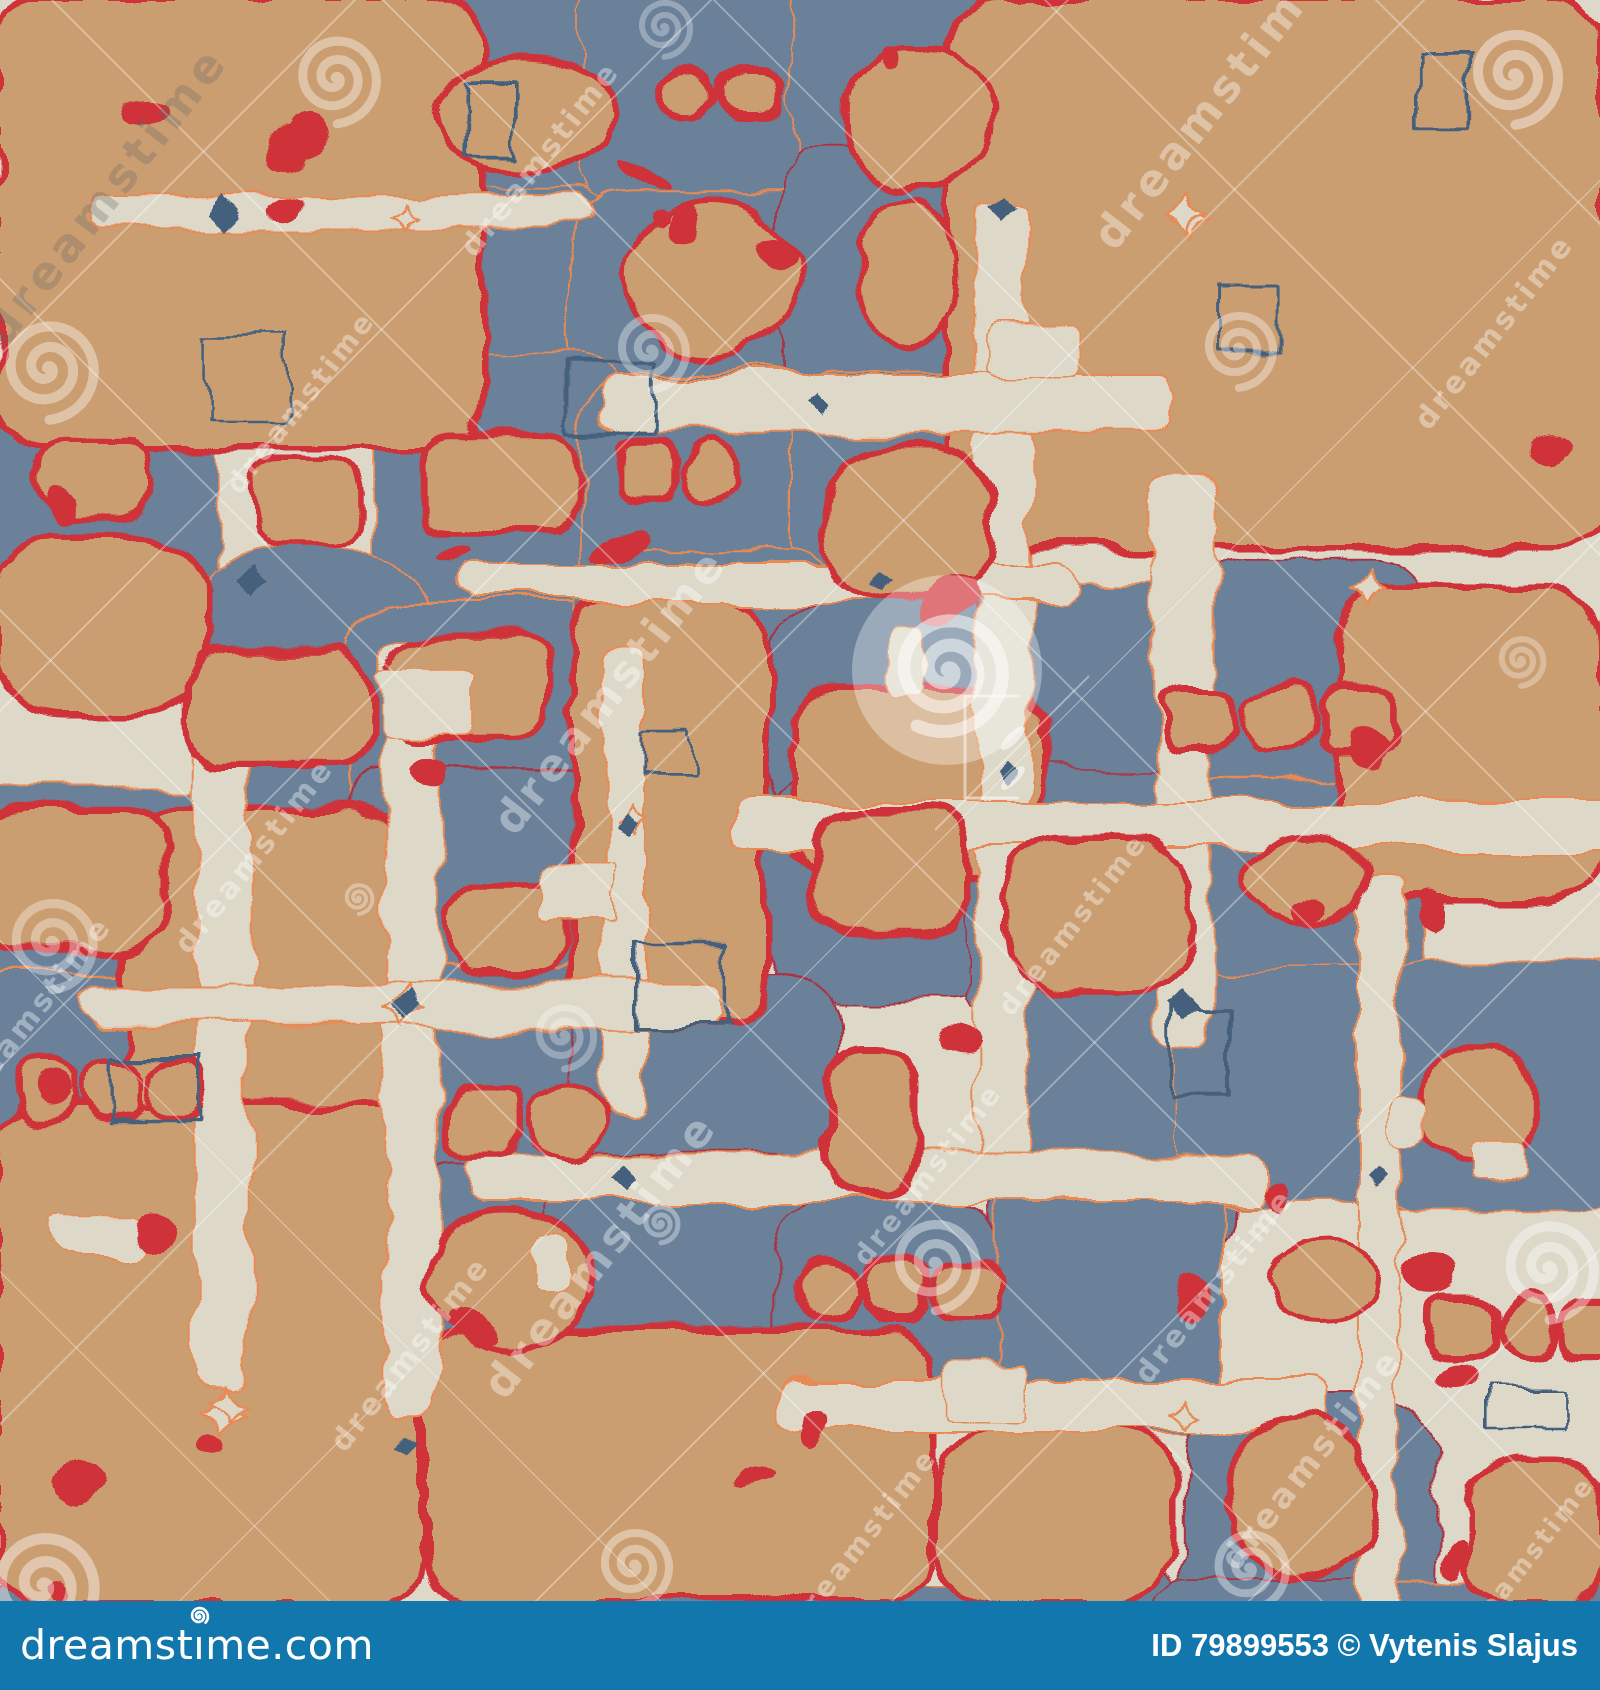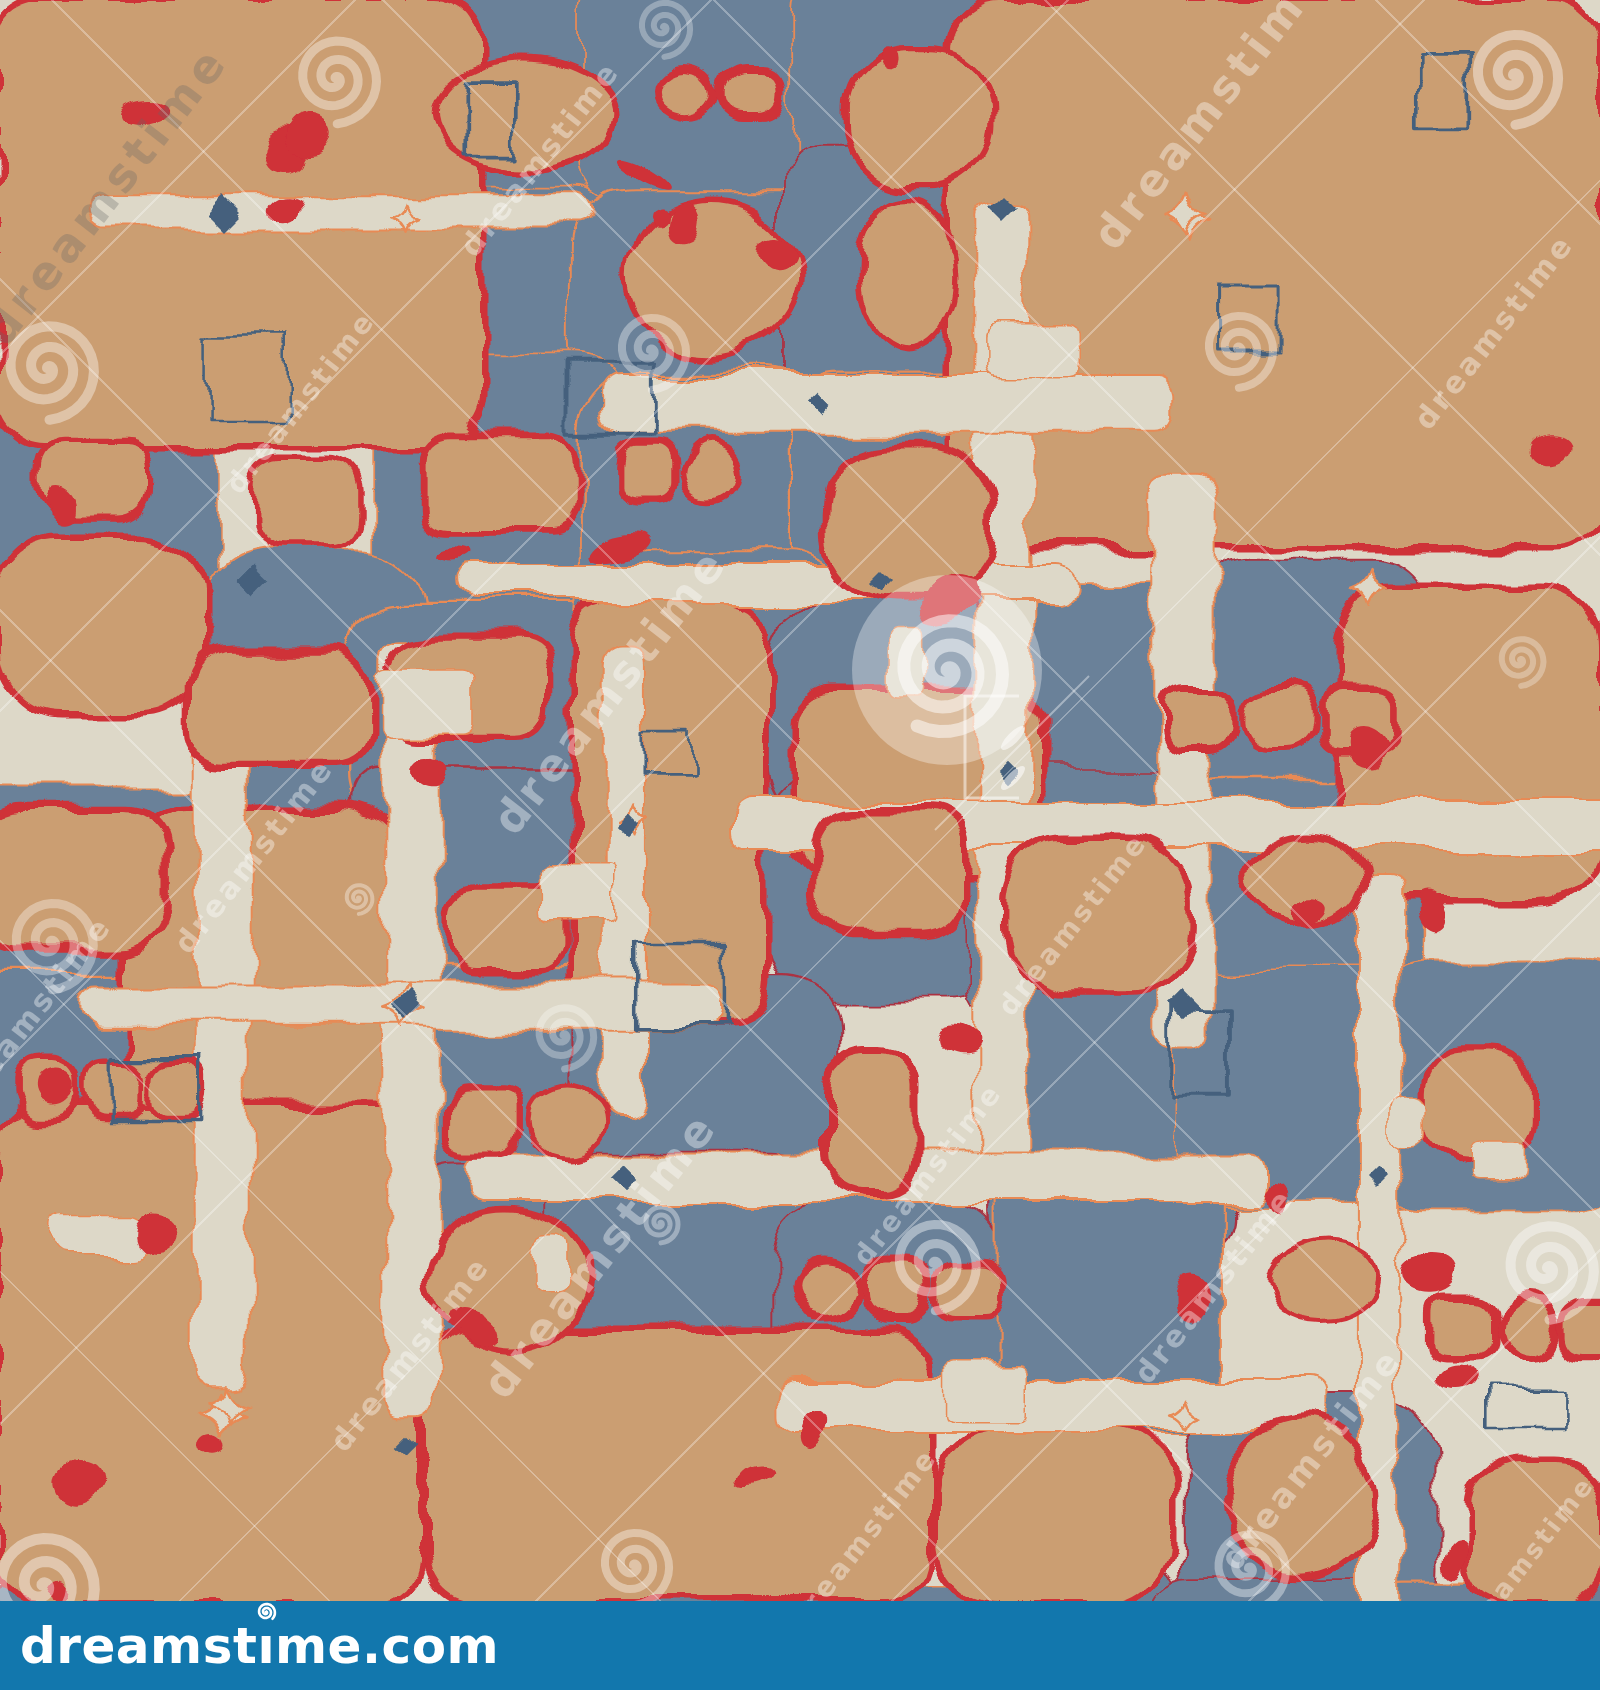--- a/index.html
+++ b/index.html
@@ -4,22 +4,22 @@
 <style>
   html,body{margin:0;padding:0;background:#fff;}
   .stage{position:relative;width:1600px;height:1690px;overflow:hidden;
          font-family:"DejaVu Sans",sans-serif;background:#ddd8c8;}
   .artwork{position:absolute;left:0;top:0;width:1600px;height:1601px;overflow:hidden;}
   svg.layer{position:absolute;left:0;top:0;width:100%;height:100%;display:block;}
   .wm-lines{position:absolute;left:0;top:0;width:100%;height:100%;pointer-events:none;}
   .wm-overlay{pointer-events:none;}
   .footer{position:absolute;left:0;bottom:0;width:1600px;height:89px;
           display:flex;align-items:center;justify-content:space-between;}
-  .logo{position:relative;margin-left:20px;color:#fff;font-weight:bold;
-        font-size:50px;line-height:1;letter-spacing:0.5px;white-space:nowrap;}
+  .logo{position:relative;margin-left:20px;color:#fff;font-weight:normal;
+        font-size:41px;line-height:1;letter-spacing:0.5px;white-space:nowrap;}
   .i-holder{position:relative;display:inline-block;}
   .i-spiral{position:absolute;left:50%;top:-21px;transform:translateX(-50%);
             width:24px;height:24px;}
   .credit{margin-right:22px;color:#fff;font-family:"Liberation Sans",sans-serif;
           font-weight:bold;font-size:31px;white-space:nowrap;}
 </style>
 </head>
 <body>
 
 <div class="stage" style="background: rgb(221, 216, 200);">
@@ -279,14 +279,15 @@
           <path d="M-70,82 L84,-72" fill="none" stroke="rgba(255,255,255,0.4)" stroke-width="2"></path>
           <ellipse cx="8" cy="-10" rx="16" ry="5.5" transform="rotate(-45 8 -10)" fill="rgba(255,255,255,0.55)"></ellipse>
           <ellipse cx="8" cy="30" rx="16" ry="5.5" transform="rotate(-45 8 30)" fill="rgba(255,255,255,0.55)"></ellipse>
         </g>
       </svg>
   </div>
   <div class="footer" id="footer-bar" style="background: rgb(18, 119, 173); color: rgb(255, 255, 255);">
     <div class="logo" id="logo-text"><span>dreamst</span><span class="i-holder">ı<svg class="i-spiral" viewBox="-12 -12 24 24">
             <path fill="none" stroke="#fff" stroke-width="2.6" stroke-linecap="round" d="M0.0,0.0L0.0,-0.1L0.1,-0.2L0.2,-0.3L0.3,-0.3L0.4,-0.4L0.6,-0.3L0.8,-0.2L0.9,-0.1L1.0,0.1L1.1,0.3L1.1,0.5L1.1,0.8L1.1,1.0L0.9,1.3L0.7,1.5L0.5,1.8L0.2,1.9L-0.2,2.0L-0.6,2.1L-1.0,2.0L-1.4,1.9L-1.8,1.7L-2.2,1.4L-2.5,1.0L-2.8,0.6L-2.9,0.1L-3.0,-0.5L-3.0,-1.0L-2.9,-1.6L-2.6,-2.2L-2.3,-2.7L-1.8,-3.1L-1.3,-3.5L-0.6,-3.8L0.1,-4.0L0.8,-4.0L1.5,-3.9L2.3,-3.7L3.0,-3.3L3.6,-2.8L4.1,-2.1L4.6,-1.4L4.8,-0.6L5.0,0.3L4.9,1.2L4.8,2.2L4.4,3.0L3.8,3.9L3.2,4.6L2.3,5.2L1.4,5.6L0.4,5.9L-0.7,6.0L-1.8,5.9L-2.9,5.5L-3.9,5.0L-4.8,4.3L-5.6,3.5L-6.2,2.5L-6.7,1.3L-6.9,0.1L-6.9,-1.2L-6.7,-2.4L-6.3,-3.6L-5.6,-4.8L-4.7,-5.8L-3.7,-6.6L-2.5,-7.3L-1.1,-7.7L0.3,-7.9L1.7,-7.9L3.1,-7.5L4.5,-7.0L5.7,-6.1L6.8,-5.1L7.7,-3.8L8.4,-2.4L8.8,-0.9L8.9,0.7L8.8,2.4L8.3,3.9L7.6,5.4L6.5,6.8"></path>
           </svg></span><span>me.com</span></div>
+    <div class="credit">ID 79899553 © Vytenis Slajus</div>
   </div>
 </div>
 
 </body></html>

